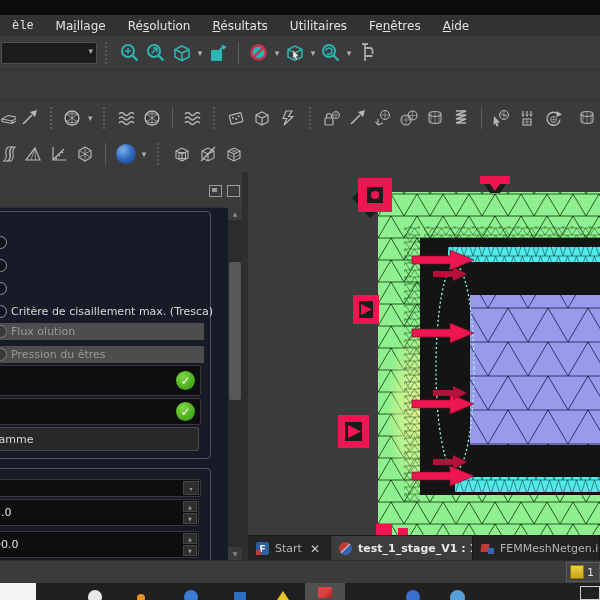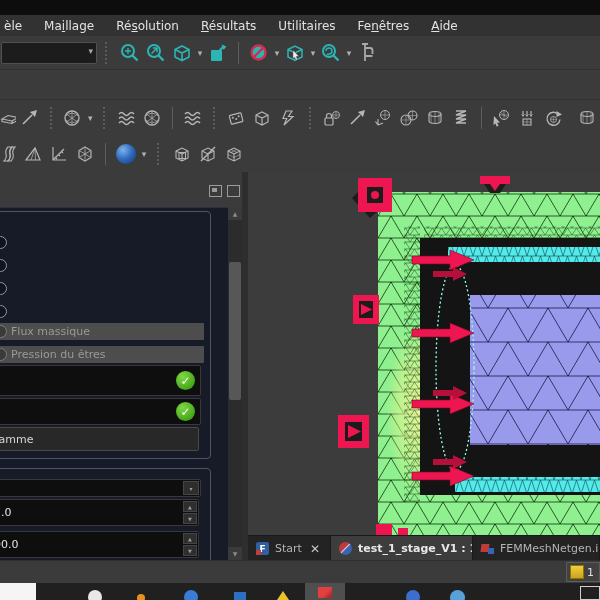--- a/index.html
+++ b/index.html
@@ -3,21 +3,21 @@
 <meta charset="utf-8">
 <style>
   html,body{margin:0;padding:0;background:#3b3b3b;font-family:"DejaVu Sans",sans-serif;}
   #stage{position:relative;width:600px;height:600px;overflow:hidden;background:#3b3b3b;}
   .abs{position:absolute;}
   
   #titlestrip{left:0;top:0;width:600px;height:15px;background:#0d0d0d;}
   #menubar{left:0;top:15px;width:600px;height:21px;background:#323232;border-bottom:1px solid #262626;
     display:flex;align-items:center;color:#e2e2e2;font-size:12px;}
   .menu-item{padding:0 11px;white-space:nowrap;cursor:default;}
-  .menu-item:first-child{padding-left:4px;}
+  .menu-item:first-child{padding-left:12px;font-family:Liberation Mono, monospace;}
   .mkey{text-decoration:underline;}
   
   #tbar1{left:0;top:36px;width:600px;height:33px;background:#3b3b3b;border-bottom:1px solid #313131;
     display:flex;align-items:center;}
   #tbar-gap{left:0;top:70px;width:600px;height:29px;background:#3b3b3b;border-bottom:1px solid #333;}
   #tbar2{left:0;top:100px;width:600px;height:36px;background:#3b3b3b;display:flex;align-items:center;}
   #tbar3{left:0;top:136px;width:600px;height:36px;background:#3b3b3b;display:flex;align-items:center;border-bottom:1px solid #2b2b2b;}
   .combo{width:94px;height:20px;background:#1c1c1c;border:1px solid #505050;border-radius:2px;
     margin-left:1px;position:relative;}
   .combo .caret{position:absolute;right:3px;top:3px;color:#a8a8a8;font-size:9px;}
@@ -441,24 +441,25 @@
           <span class="radio"></span>
         </div>
       <div class="optrow" style="top:45px">
           <span class="radio"></span>
         </div>
       <div class="optrow" style="top:68px">
           <span class="radio"></span>
         </div>
       <div class="optrow" style="top:91px">
           <span class="radio"></span>
+          <span class="olabel">Critère de cisaillement max. (Tresca)</span>
         </div>
       <div class="optrow disabled" style="top:111px">
           <span class="radio"></span>
-          <span class="olabel">Flux massique</span>
+          <span class="olabel">Flux olution</span>
         </div>
       <div class="optrow disabled" style="top:134px">
           <span class="radio"></span>
           <span class="olabel">Pression du êtres</span>
         </div>
       <div class="dfield" style="top:153px;height:29px">
           <span class="checkball" style="top:5px">✓</span>
         </div>
       <div class="dfield" style="top:186px;height:25px">
           <span class="checkball" style="top:3px">✓</span>

